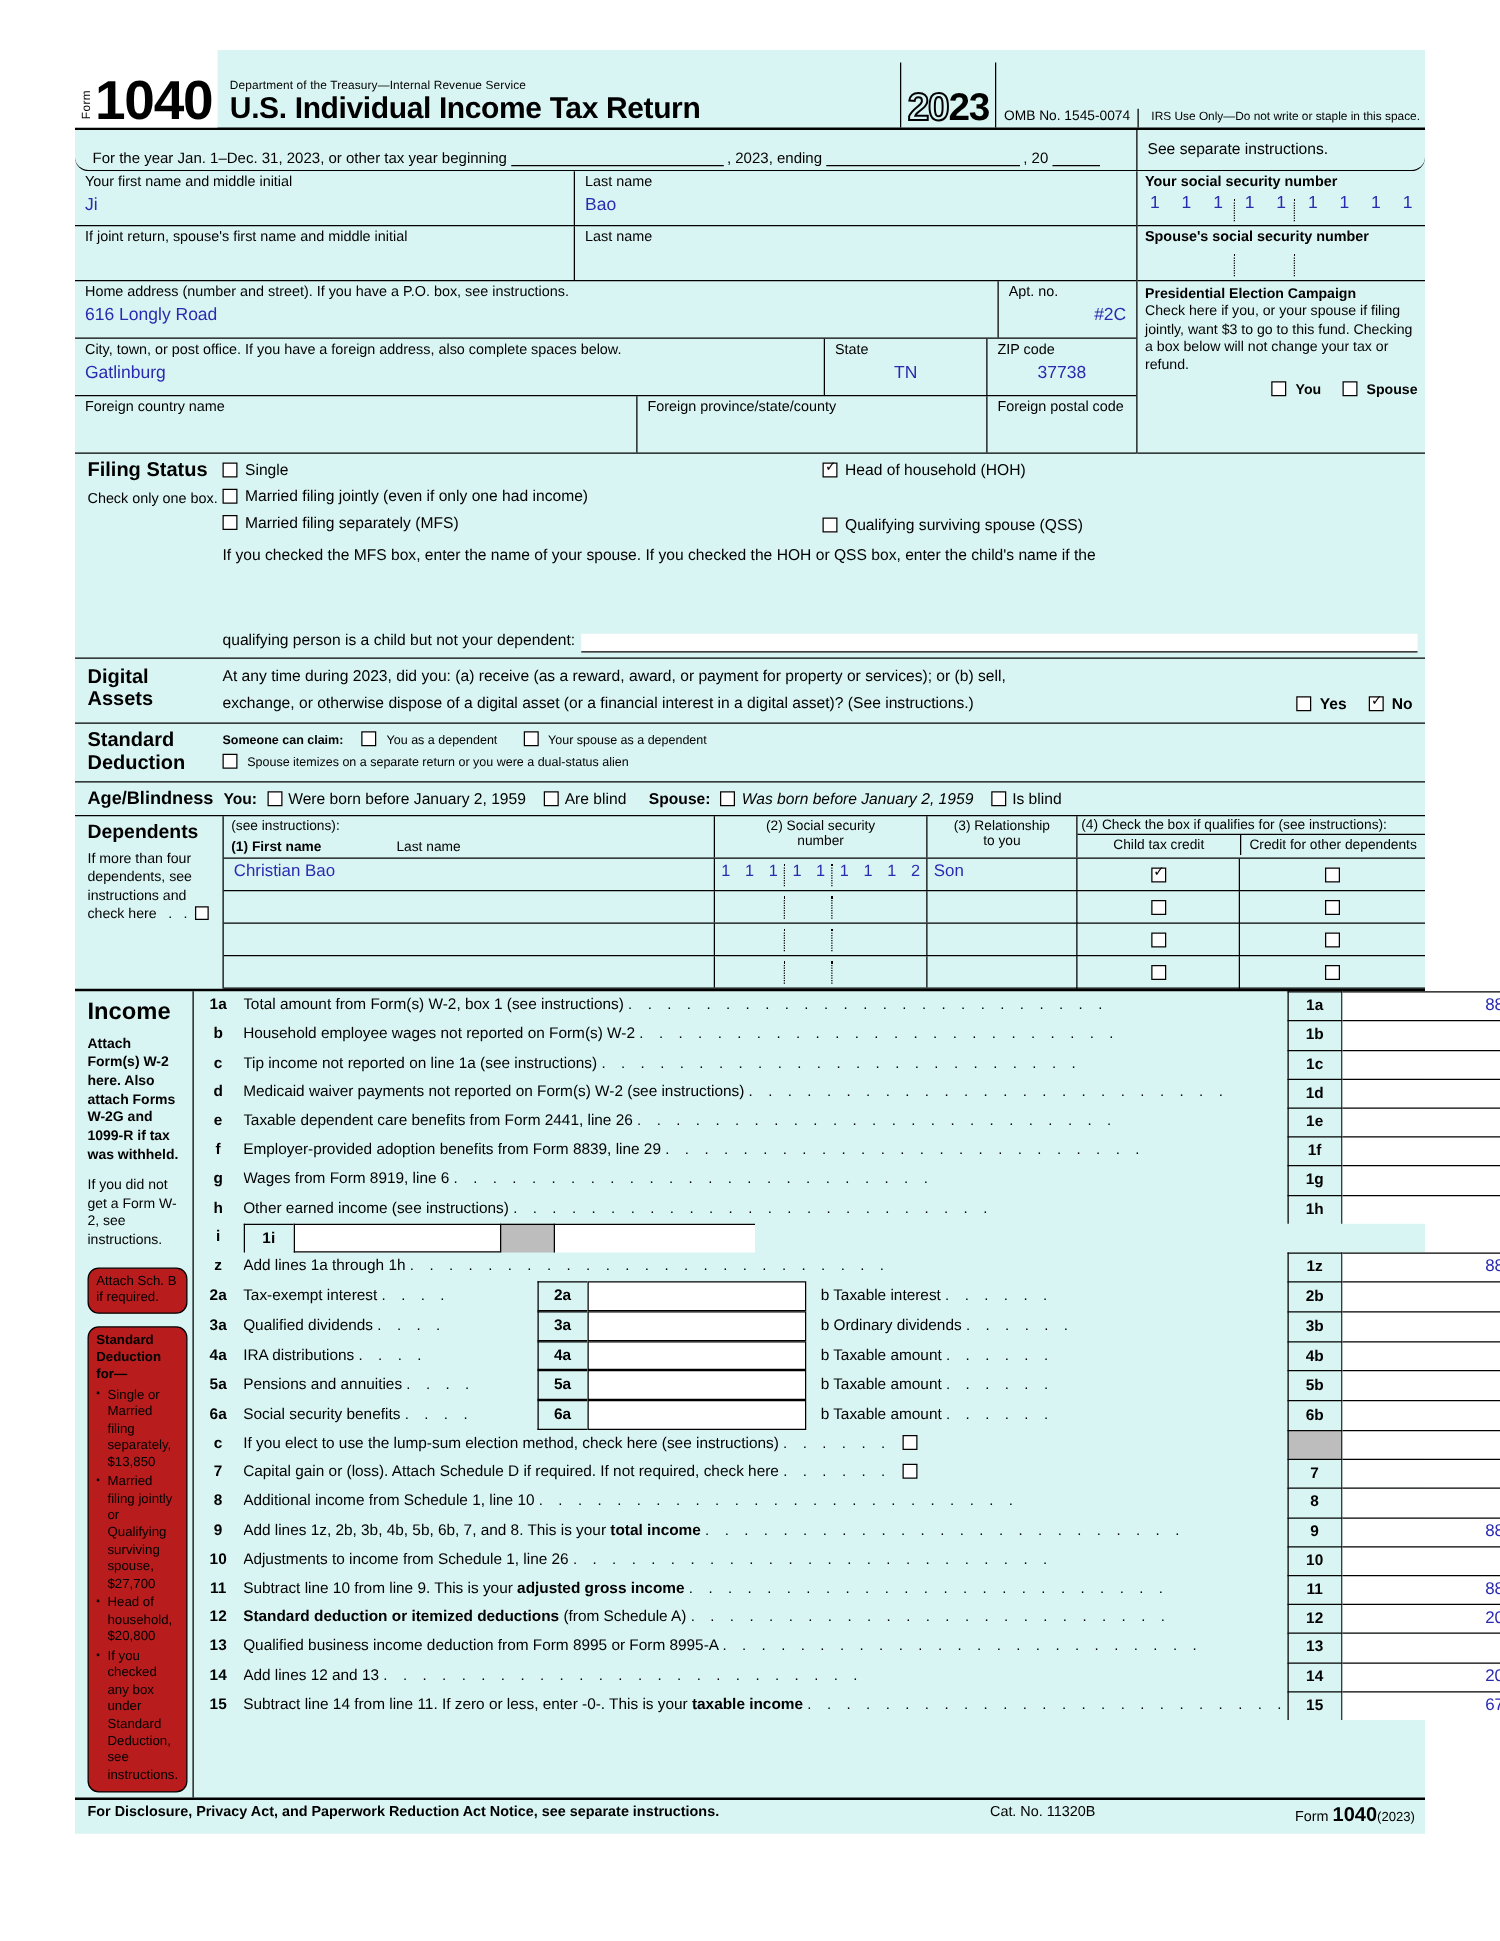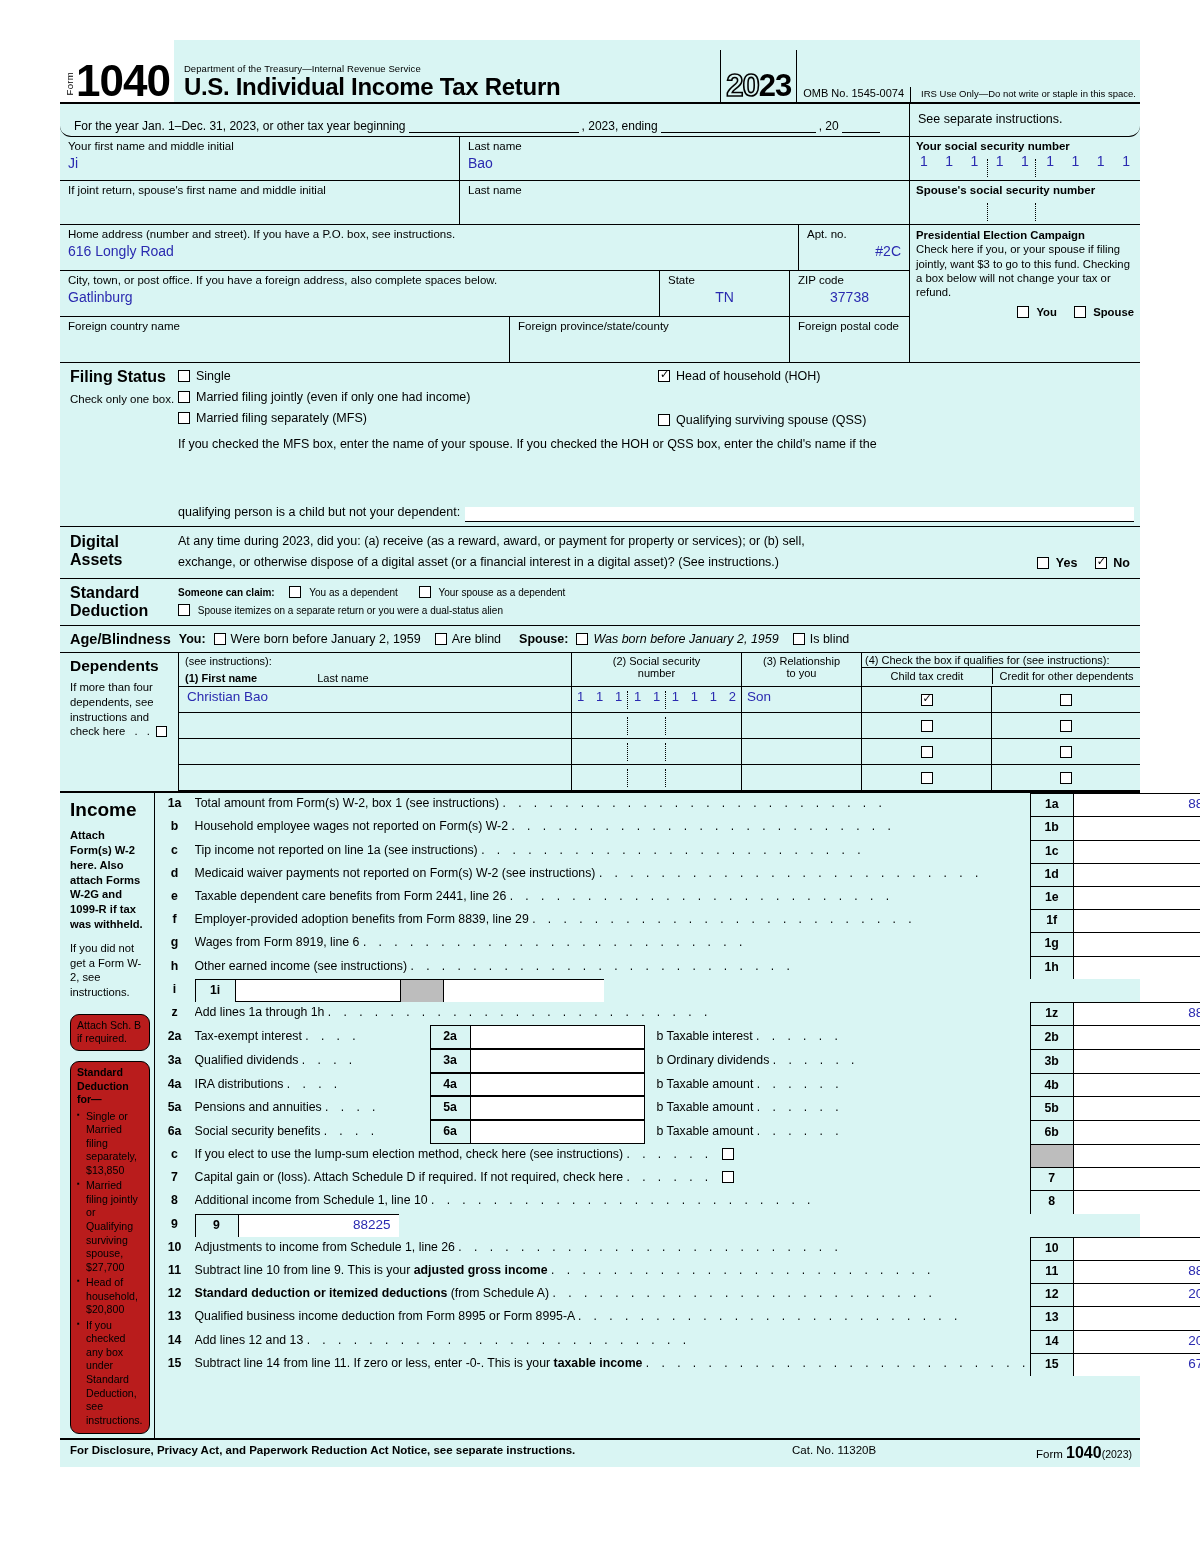--- a/index.html
+++ b/index.html
@@ -606,20 +606,21 @@
     <div class="amt blue"></div>
             </div>
             <div class="iline">
               <div class="ln">8</div>
     <div class="desc">Additional income from Schedule 1, line 10 <span class="dots">. . . . . . . . . . . . . . . . . . . . . . . . .</span></div>
     <div class="bnum" style="">8</div>
     <div class="amt blue"></div>
             </div>
             <div class="iline">
               <div class="ln">9</div>
+    <div class="desc">Add lines 1z, 2b, 3b, 4b, 5b, 6b, 7, and 8. This is your <b>total income</b> <span class="dots">. . . . . . . . . . . . . . . . . . . . . . . . .</span></div>
     <div class="bnum" style="">9</div>
     <div class="amt blue">88225</div>
             </div>
             <div class="iline">
               <div class="ln">10</div>
     <div class="desc">Adjustments to income from Schedule 1, line 26 <span class="dots">. . . . . . . . . . . . . . . . . . . . . . . . .</span></div>
     <div class="bnum" style="">10</div>
     <div class="amt blue"></div>
             </div>
             <div class="iline">

